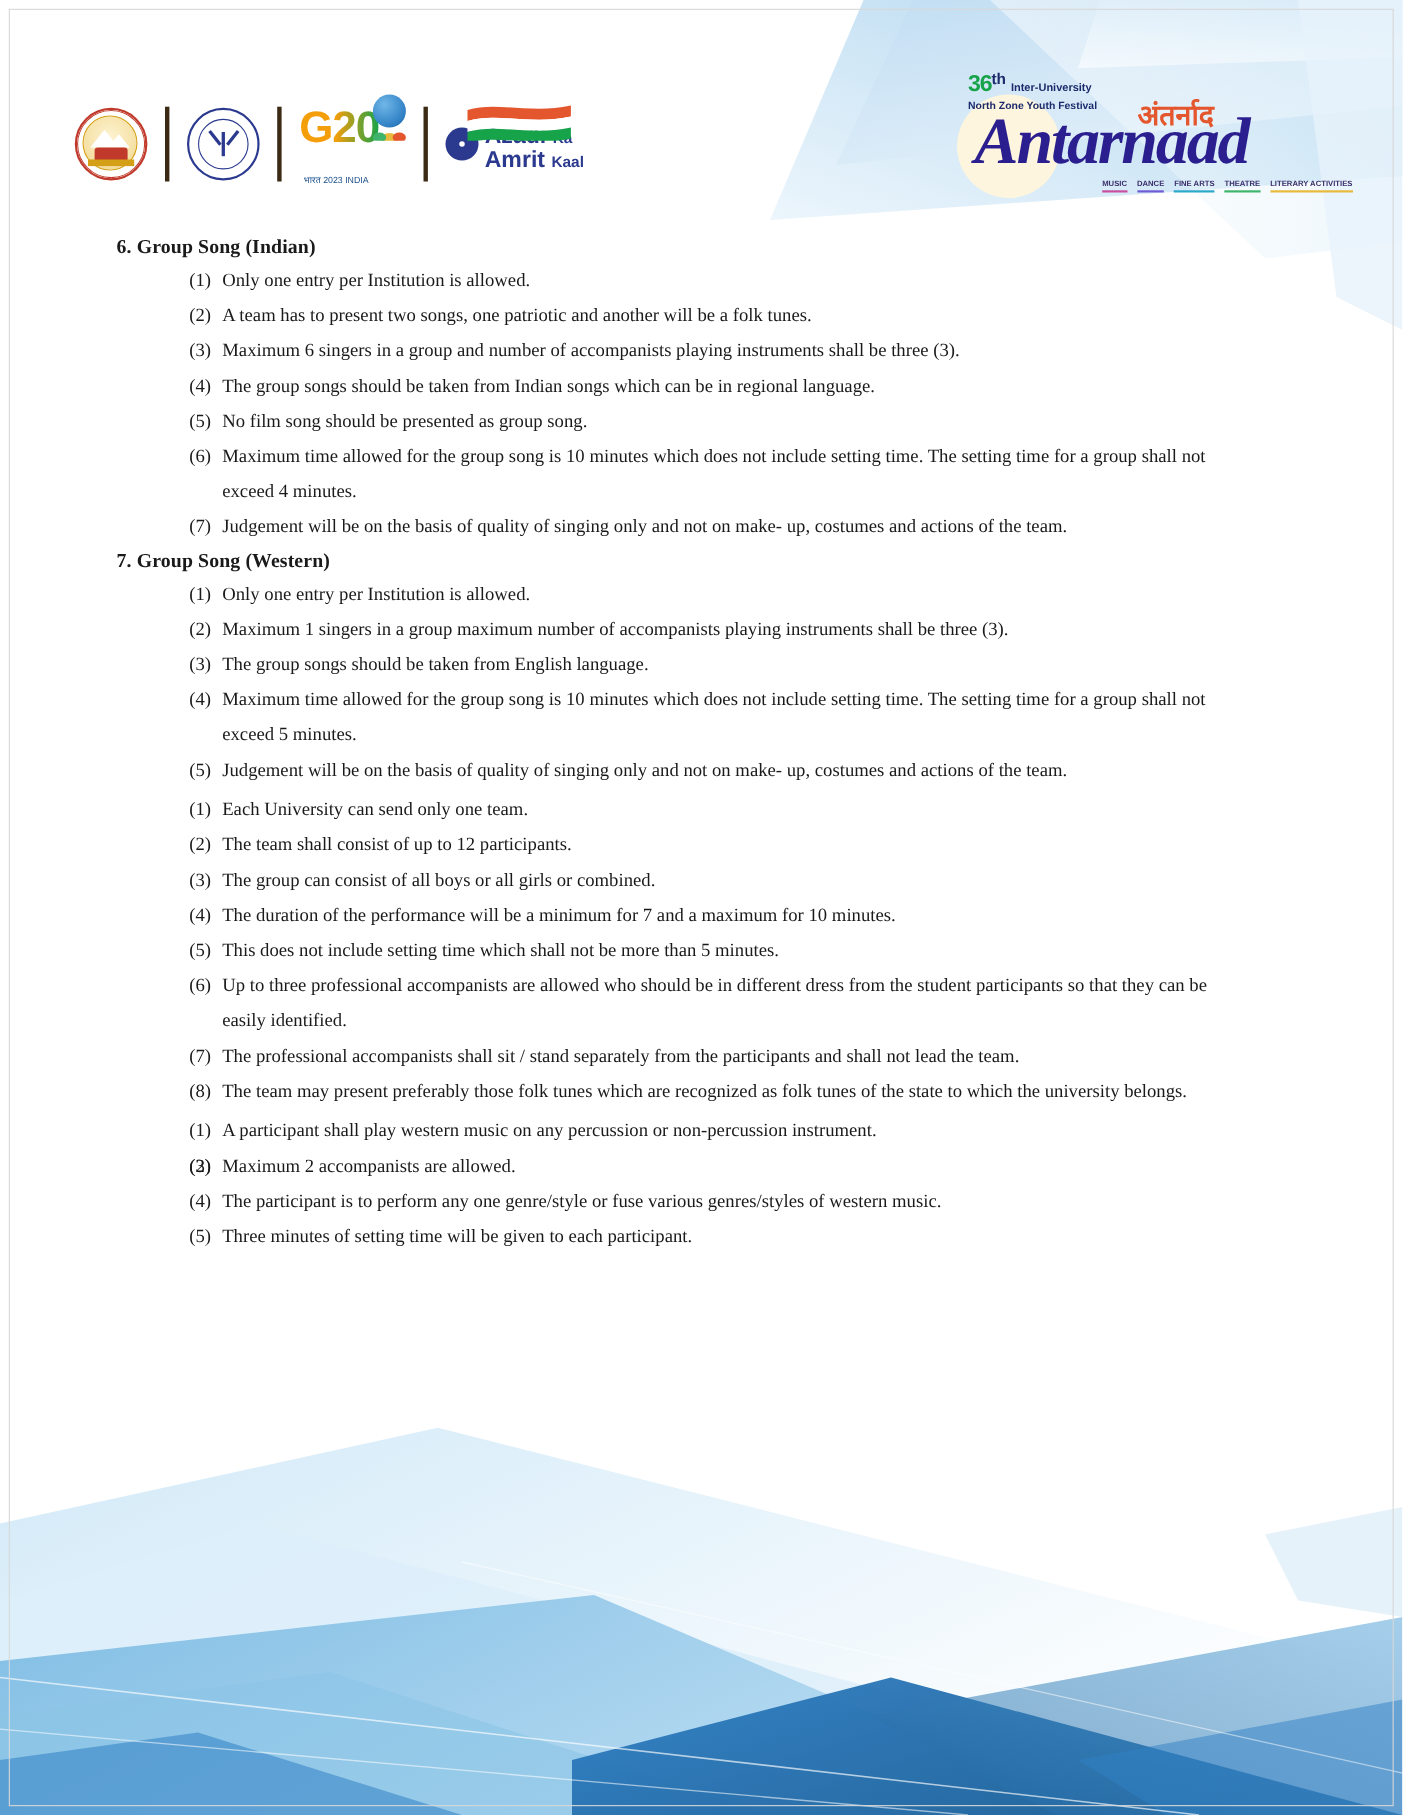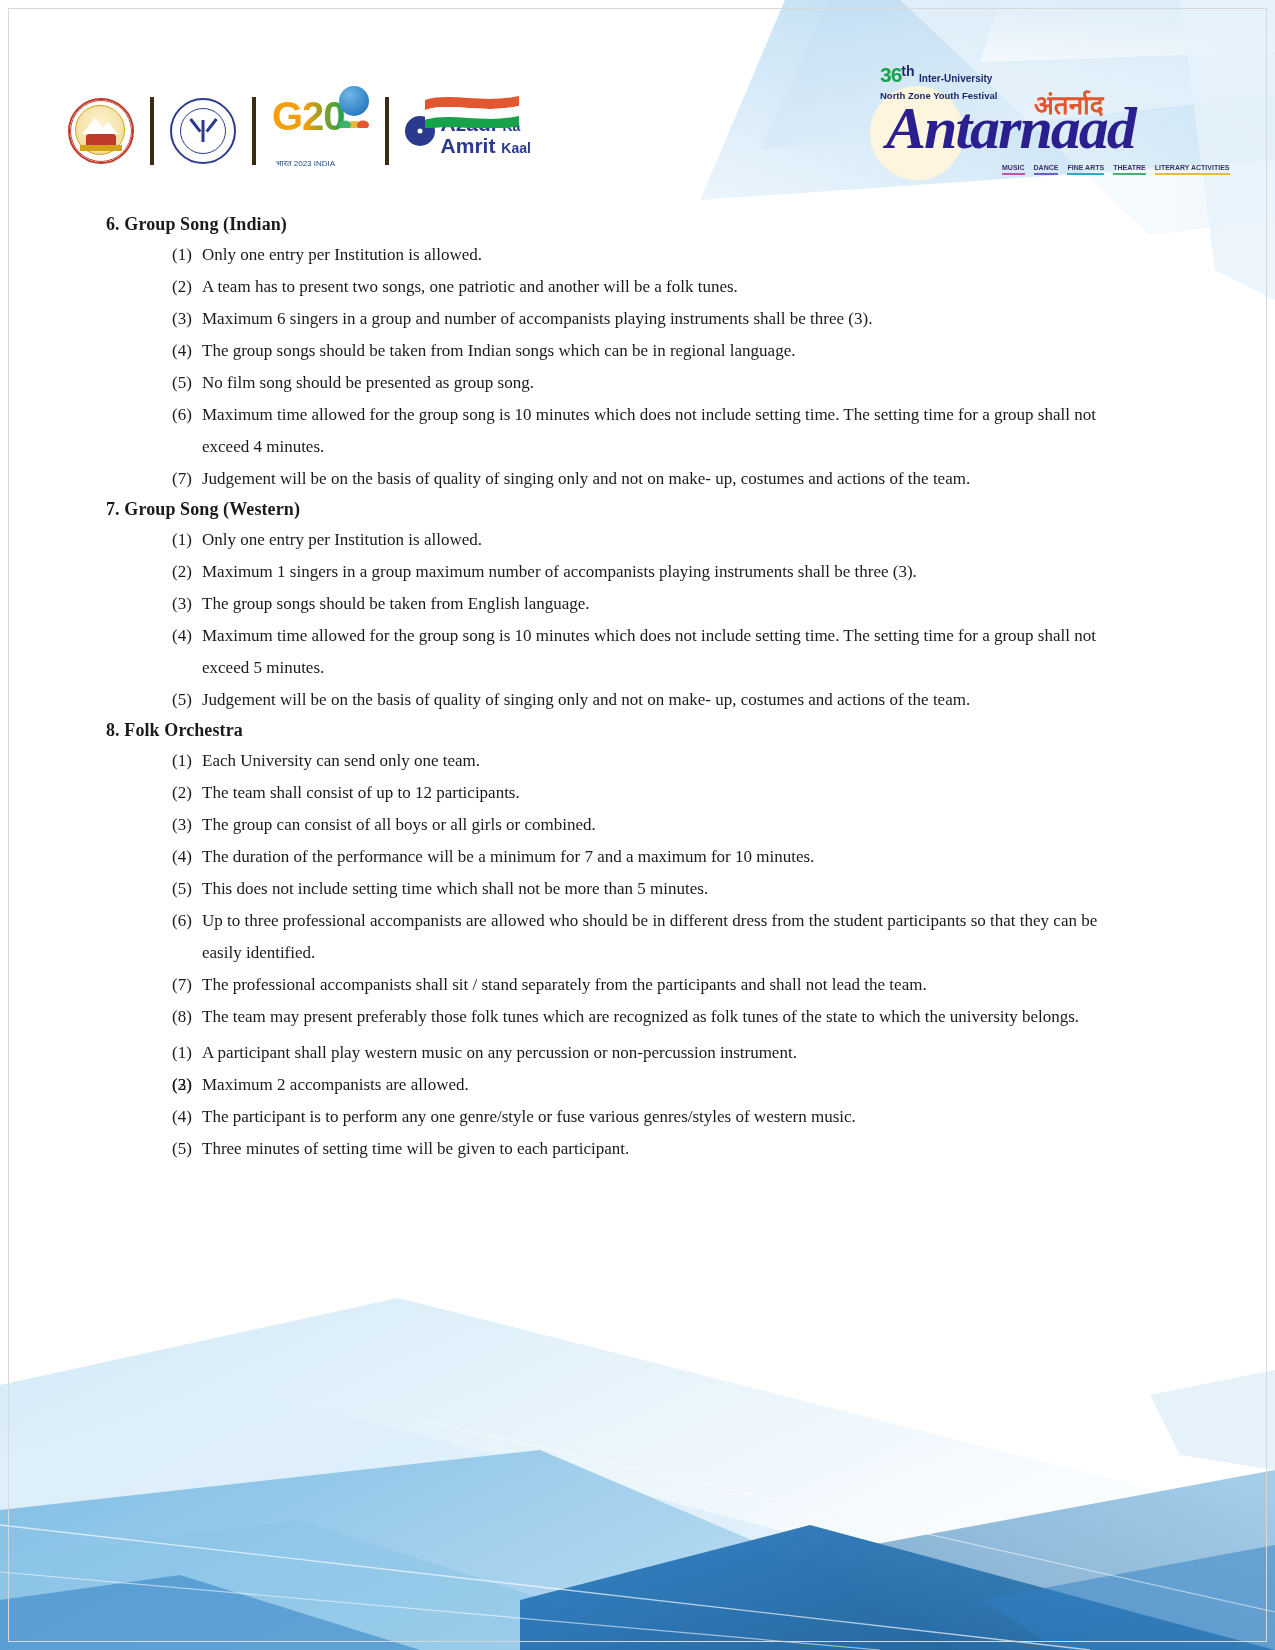--- a/index.html
+++ b/index.html
@@ -517,21 +517,20 @@
       <ul class="rule-list">
         <li class="rule"><span class="marker">(1)</span><span>Only one entry per Institution is allowed.</span></li>
         <li class="rule"><span class="marker">(2)</span><span>Maximum 1 singers in a group maximum number of accompanists playing instruments shall be three (3).</span></li>
         <li class="rule"><span class="marker">(3)</span><span>The group songs should be taken from English language.</span></li>
         <li class="rule"><span class="marker">(4)</span><span>Maximum time allowed for the group song is 10 minutes which does not include setting time. The setting time for a group shall not exceed 5 minutes.</span></li>
         <li class="rule"><span class="marker">(5)</span><span>Judgement  will be on the basis of quality of singing only and not on make- up, costumes and actions of the team.</span></li>
       </ul>
     </div>
 
     <div class="sec">
-      <h2 class="sec-title t8">8.  Folk Orchestra</h2>
       <ul class="rule-list">
         <li class="rule"><span class="marker">(1)</span><span>Each University can send only one team.</span></li>
         <li class="rule"><span class="marker">(2)</span><span>The team shall consist of up to 12 participants.</span></li>
         <li class="rule"><span class="marker">(3)</span><span>The group can consist of all boys or all girls or combined.</span></li>
         <li class="rule"><span class="marker">(4)</span><span>The duration of the performance will be a minimum for 7 and a maximum for 10 minutes.</span></li>
         <li class="rule"><span class="marker">(5)</span><span>This does not include setting time which shall not be more than 5 minutes.</span></li>
         <li class="rule"><span class="marker">(6)</span><span>Up to three professional accompanists are allowed who should be in different dress from the student participants so that they can be easily identified.</span></li>
         <li class="rule"><span class="marker">(7)</span><span>The professional accompanists shall sit / stand separately from the participants and shall not lead the team.</span></li>
         <li class="rule justified"><span class="marker">(8)</span><span>The team may present preferably those folk tunes which are recognized as folk tunes of the state to which the university belongs.</span></li>
       </ul>

